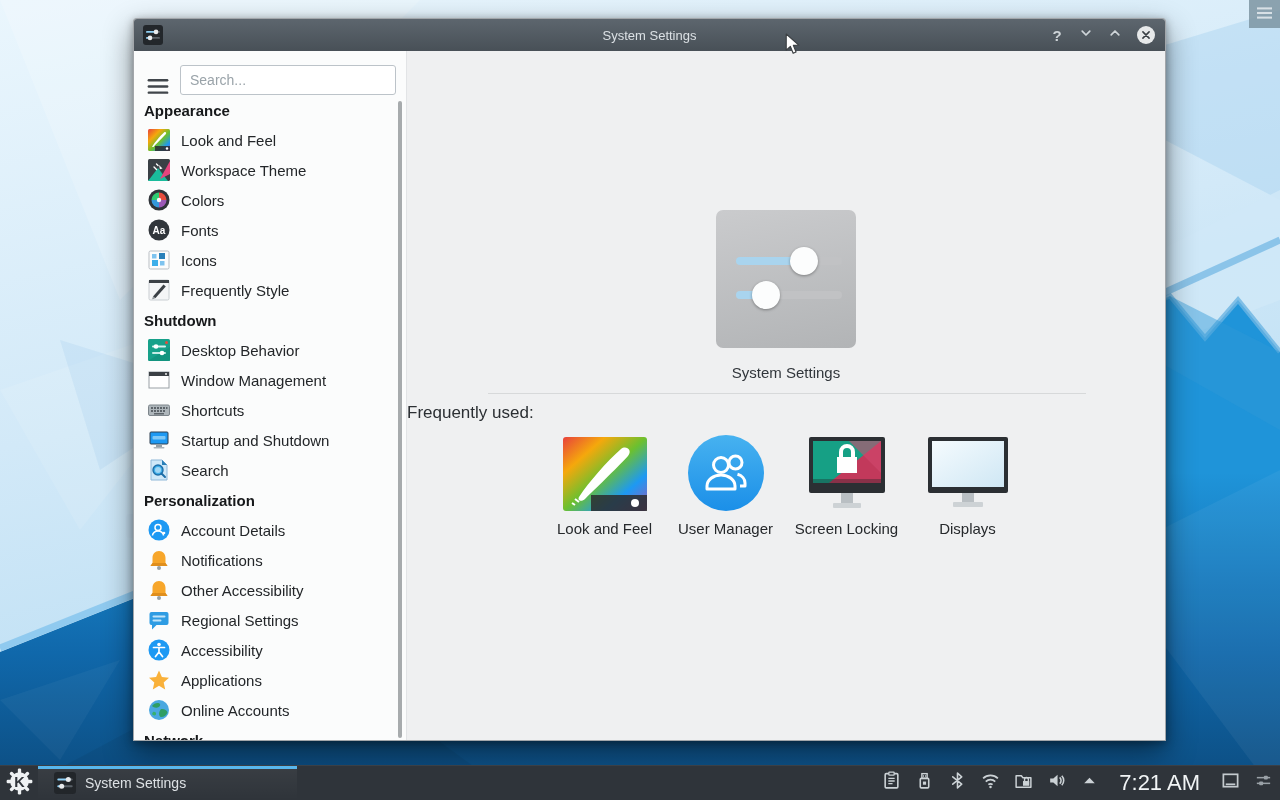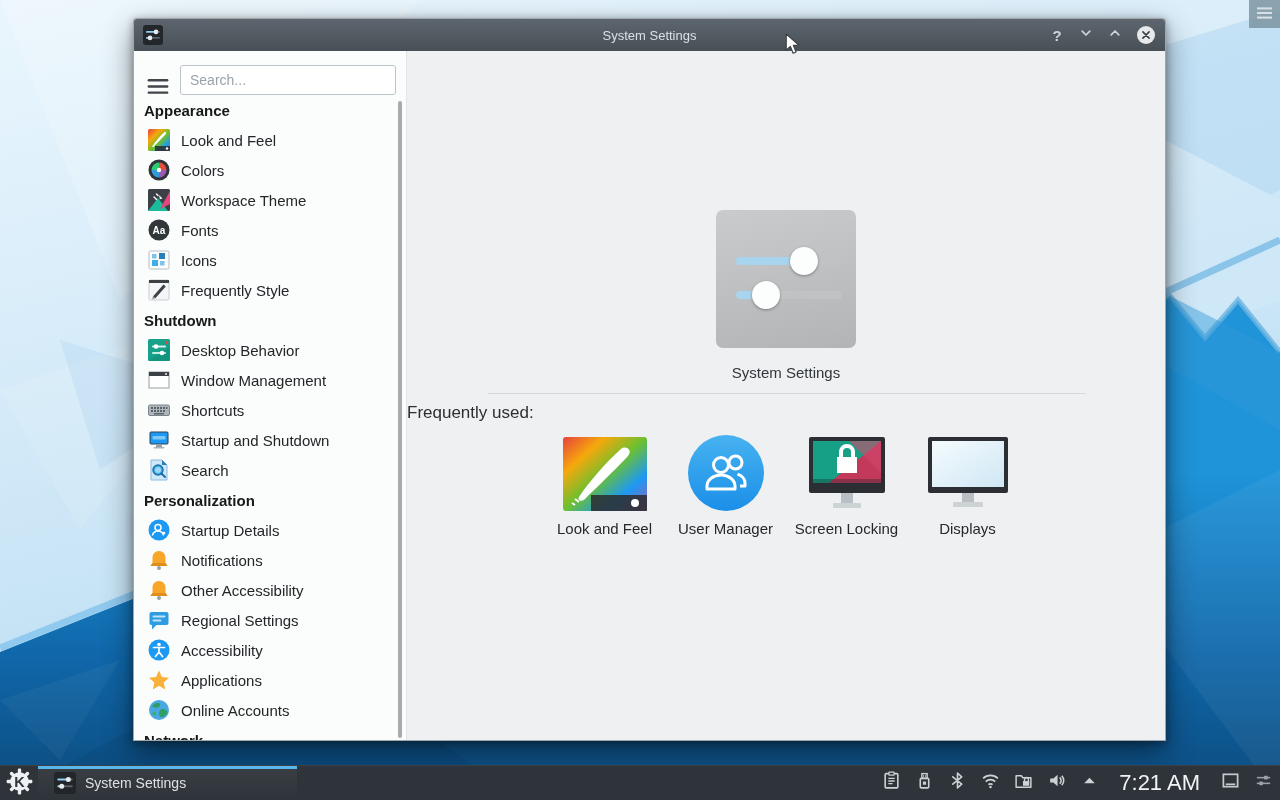--- a/index.html
+++ b/index.html
@@ -186,41 +186,41 @@
                 <rect x="7" y="17" width="15" height="5" fill="#2d2d2d" opacity=".85"></rect>
                 <circle cx="19" cy="19.5" r="1.2" fill="#fff"></circle>
                 <path d="M4 18 C7 13 12 7 16 3.5 C17.5 2.3 19 3.8 17.7 5.2 C14 9 8 15 5.5 18 Z" fill="#fff"></path>
               </svg>
             </span>
             <span class="side-label">Look and Feel</span>
           </div>
           <div class="side-item">
             <span class="icon">
               <svg viewBox="0 0 22 22">
+                <rect width="22" height="22" rx="1.5" fill="#3a4045"></rect>
+                <path d="M0 22 L10 9 L20 22 Z" fill="#1abc9c"></path>
+                <path d="M22 2 L22 15 L12 20 Z" fill="#e6447d"></path>
+                <path d="M6 8 l2.5 2.5 M8.5 5 l1.5 1.5" stroke="#fff" stroke-width="1.4" stroke-linecap="round"></path>
+                <path d="M11 6 l3.5 3.5 l-2.6 .7 z" fill="#fff"></path>
+              </svg>
+            </span>
+            <span class="side-label">Workspace Theme</span>
+          </div>
+          <div class="side-item">
+            <span class="icon">
+              <svg viewBox="0 0 22 22">
                 <circle cx="11" cy="11" r="10.5" fill="#2f3439"></circle>
                 <path d="M11 3.5 A7.5 7.5 0 0 1 18.5 11 L11 11 Z" fill="#e74c3c"></path>
                 <path d="M18.5 11 A7.5 7.5 0 0 1 11 18.5 L11 11 Z" fill="#9b59b6"></path>
                 <path d="M11 18.5 A7.5 7.5 0 0 1 3.5 11 L11 11 Z" fill="#3498db"></path>
                 <path d="M3.5 11 A7.5 7.5 0 0 1 11 3.5 L11 11 Z" fill="#2ecc71"></path>
                 <circle cx="11" cy="11" r="2.2" fill="#f7f8f9"></circle>
               </svg>
             </span>
             <span class="side-label">Colors</span>
-          </div>
-          <div class="side-item">
-            <span class="icon">
-              <svg viewBox="0 0 22 22">
-                <rect width="22" height="22" rx="1.5" fill="#3a4045"></rect>
-                <path d="M0 22 L10 9 L20 22 Z" fill="#1abc9c"></path>
-                <path d="M22 2 L22 15 L12 20 Z" fill="#e6447d"></path>
-                <path d="M6 8 l2.5 2.5 M8.5 5 l1.5 1.5" stroke="#fff" stroke-width="1.4" stroke-linecap="round"></path>
-                <path d="M11 6 l3.5 3.5 l-2.6 .7 z" fill="#fff"></path>
-              </svg>
-            </span>
-            <span class="side-label">Workspace Theme</span>
           </div>
           <div class="side-item">
             <span class="icon">
               <svg viewBox="0 0 22 22">
                 <circle cx="11" cy="11" r="10.5" fill="#31363b"></circle>
                 <text x="11" y="15" text-anchor="middle" font-size="10" font-weight="bold" fill="#fff" font-family="Liberation Sans, sans-serif">Aa</text>
               </svg>
             </span>
             <span class="side-label">Fonts</span>
           </div>
@@ -320,21 +320,21 @@
           <div class="section-header">Personalization</div>
           <div class="side-item">
             <span class="icon">
               <svg viewBox="0 0 22 22">
                 <circle cx="11" cy="11" r="10.5" fill="#1d99f3"></circle>
                 <circle cx="10" cy="8.5" r="3" fill="none" stroke="#fff" stroke-width="1.5"></circle>
                 <path d="M4.5 16.5 a5.5 4.5 0 0 1 11 0" fill="none" stroke="#fff" stroke-width="1.5"></path>
                 <circle cx="16" cy="14" r="1.3" fill="#fff"></circle>
               </svg>
             </span>
-            <span class="side-label">Startup Details</span>
+            <span class="side-label">Account Details</span>
           </div>
           <div class="side-item">
             <span class="icon">
               <svg viewBox="0 0 22 22">
                 <path d="M11 2 C7 2 4.5 5 4.5 9 L4.5 14 L2.5 17 L19.5 17 L17.5 14 L17.5 9 C17.5 5 15 2 11 2 Z" fill="#f7a62a"></path>
                 <path d="M2.5 17 L19.5 17 L17.5 14 L4.5 14 Z" fill="#e08f1d"></path>
                 <circle cx="11" cy="19" r="2" fill="#95a0a6"></circle>
               </svg>
             </span>
             <span class="side-label">Notifications</span>

